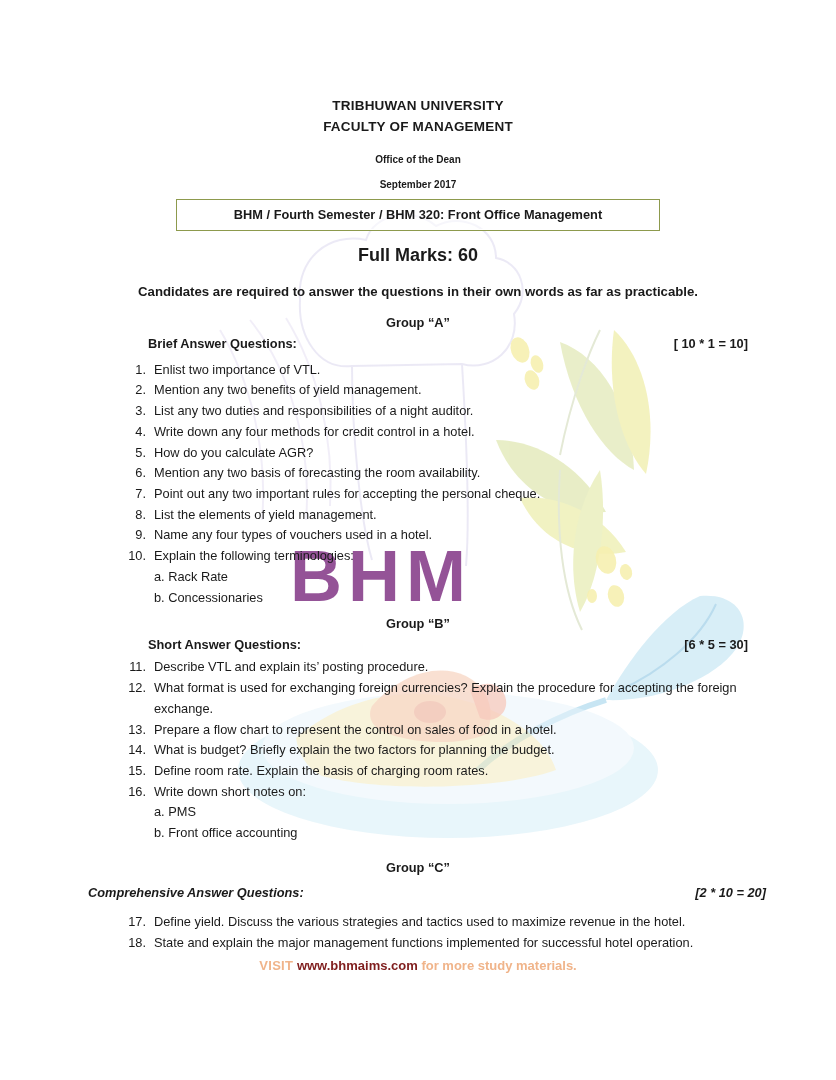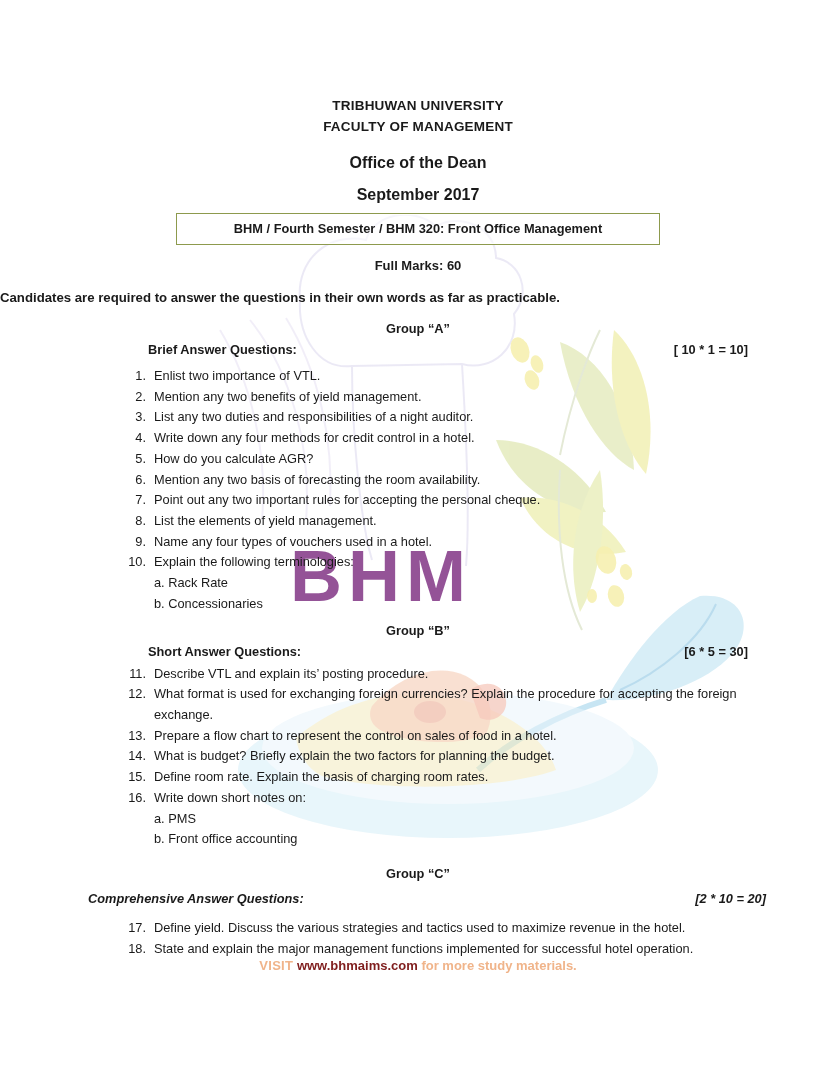--- a/index.html
+++ b/index.html
@@ -50,44 +50,45 @@
     font-weight: bold;
     font-size: 13.5px;
     letter-spacing: .2px;
     line-height: 1.55;
   }
   .line-gap-1 { height: 16px; }
   .line-gap-2 { height: 14px; }
 
   .dean, .month {
     font-weight: bold;
-    font-size: 16px;
+    font-size: 10px;
   }
 
   .course-box {
     margin: 9px auto 4px;
     width: 470px;
     border: 1px solid #8d9a4d;
     box-shadow: inset 0 0 0 1px #ffffff;
     padding: 7px 6px 8px;
     text-align: center;
     font-weight: bold;
     font-size: 12.8px;
     background: rgba(255,255,255,.55);
   }
 
   .marks {
     margin-top: 11px;
     font-weight: bold;
-    font-size: 13px;
+    font-size: 18px;
     line-height: 1.55;
   }
 
   .candidates {
     margin-top: 14px;
+    text-align: center;
     font-weight: bold;
     font-size: 13.2px;
   }
 
   .group-head {
     margin-top: 16px;
     text-align: center;
     font-weight: bold;
     font-size: 12.8px;
   }

